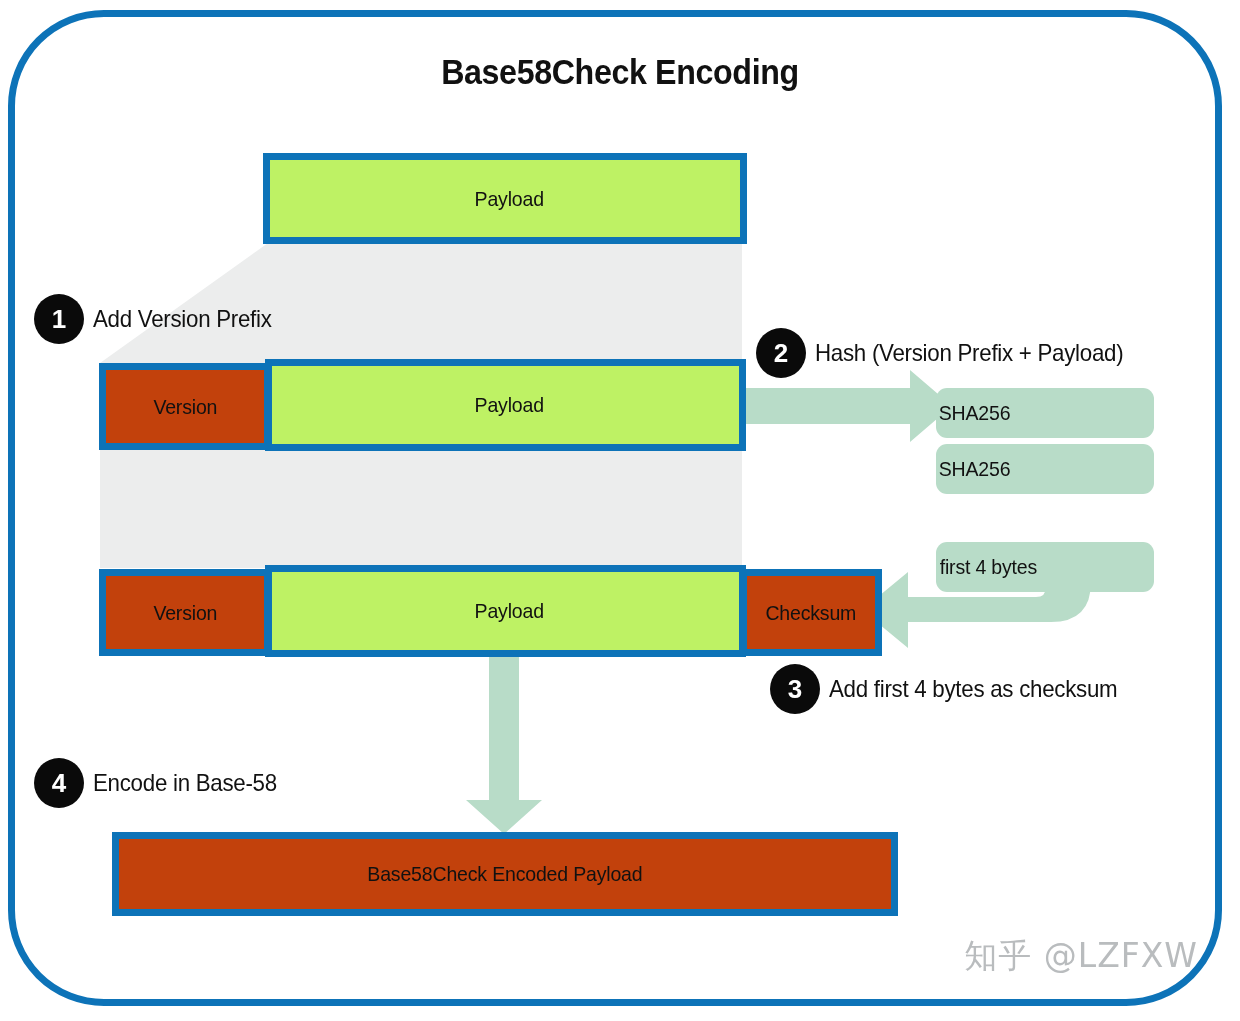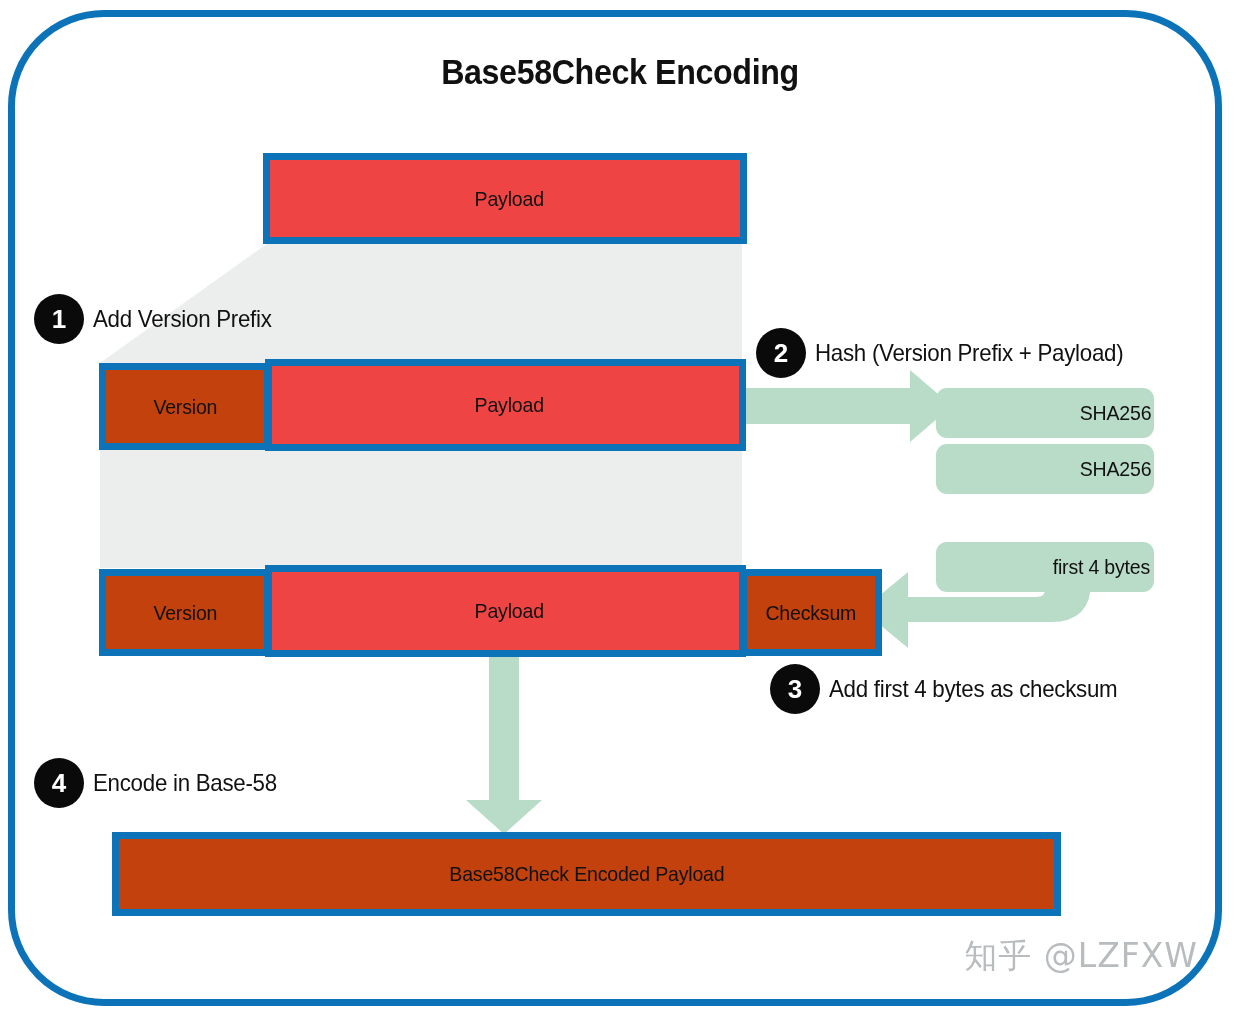--- a/index.html
+++ b/index.html
@@ -28,31 +28,31 @@
   
   .layer{position:absolute;left:0;top:0;width:1240px;height:1021px;}
   .layer.back{z-index:1;}
 
   
   .bbox{
     position:absolute;box-sizing:border-box;
     border:7px solid #0d73b8;background:#c2410c;z-index:4;
     display:flex;align-items:center;justify-content:center;
   }
-  .bbox.fill{background:#ef4444;padding-left:8px;}
+  .bbox.fill{background:#bef264;padding-left:8px;}
   .bbox .lbl{
     font-size:21px;color:#111;letter-spacing:-0.2px;
     transform:scaleX(.93);transform-origin:center;white-space:nowrap;
   }
 
   
   .gbox{
     position:absolute;box-sizing:border-box;background:#b8dcc8;
     border-radius:11px;z-index:3;
-    display:flex;align-items:center;justify-content:flex-end;
+    display:flex;align-items:center;justify-content:flex-start;
   }
   .gbox .lbl{
     font-size:21px;color:#111;letter-spacing:-0.2px;
     transform:scaleX(.93);transform-origin:center;white-space:nowrap;
   }
 
   
   .step{position:absolute;display:flex;align-items:center;z-index:6;}
   .step .badge{
     width:50px;height:50px;border-radius:50%;background:#0a0a0a;
@@ -150,19 +150,19 @@
     <span class="badge">3</span>
     <span class="txt">Add first 4 bytes as checksum</span>
   </div>
 
 
   <div class="step" style="left:34px;top:758px;">
     <span class="badge">4</span>
     <span class="txt">Encode in Base-58</span>
   </div>
 
-  <div class="bbox" style="left:112px;top:832px;width:949px;height:84px;">
+  <div class="bbox" style="left:112px;top:832px;width:786px;height:84px;">
     <span class="lbl">Base58Check Encoded Payload</span>
   </div>
 
   <div class="wm">知乎 @LZFXW</div>
 
 </div>
 
 </body></html>

